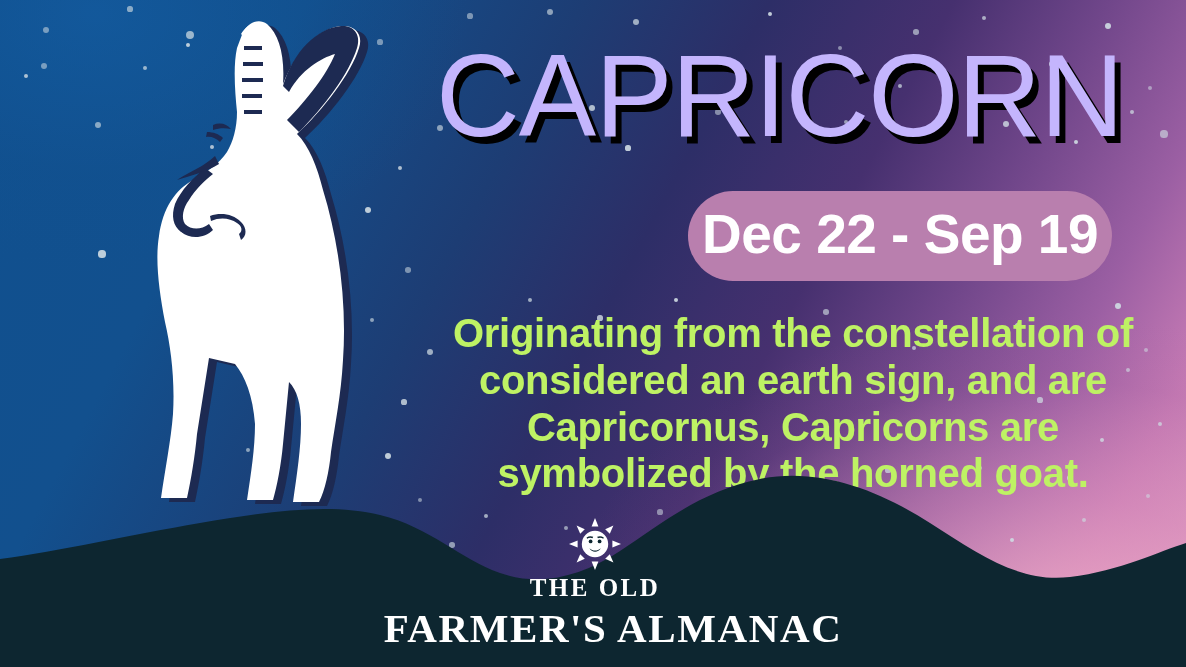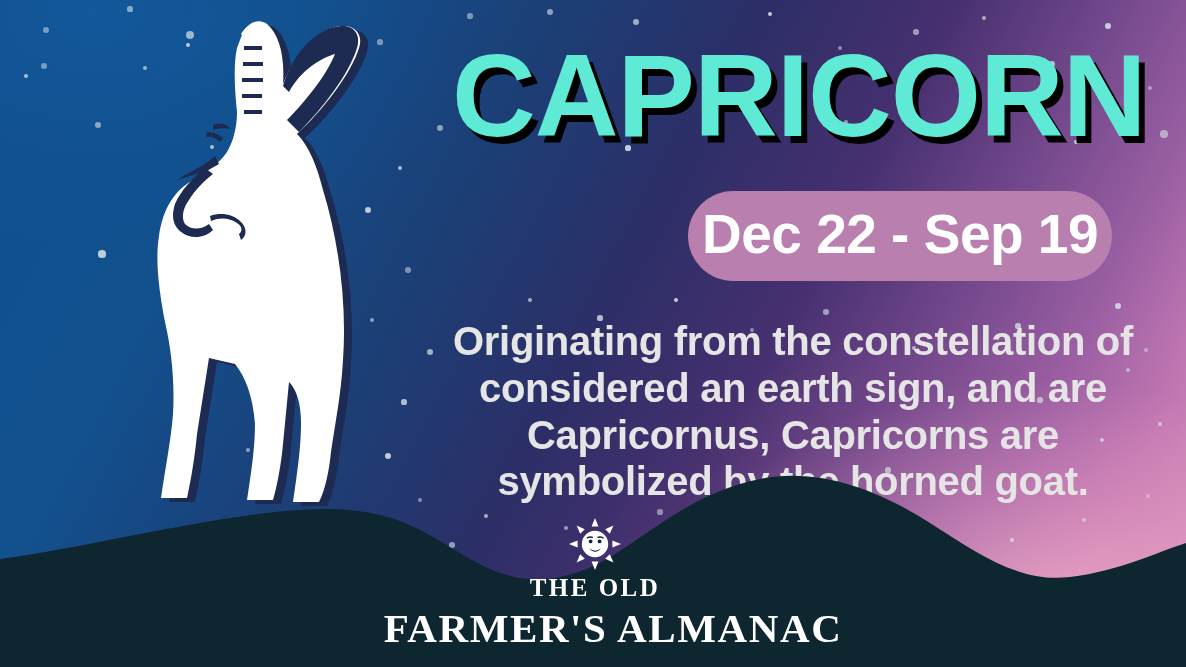--- a/index.html
+++ b/index.html
@@ -61,28 +61,28 @@
     position:absolute;
     left:55px;
     top:8px;
     width:390px;
     height:520px;
   }
 
   
   .title{
     position:absolute;
-    left:452px;
+    left:436px;
     top:38px;
     width:680px;
     font-size:116px;
     line-height:1;
-    font-weight:bold;
+    font-weight:normal;
     letter-spacing:-1px;
-    color:#5eead4;
+    color:#c4b5fd;
     text-shadow:6px 7px 0 #000000;
     white-space:nowrap;
     font-stretch:condensed;
     transform:scaleX(1.0);
   }
 
   
   .date-pill{
     position:absolute;
     left:688px;
@@ -101,24 +101,24 @@
     font-weight:bold;
     letter-spacing:-0.5px;
     line-height:1;
     padding-bottom:4px;
   }
 
   
   .body-copy{
     position:absolute;
     left:440px;
-    top:318px;
+    top:310px;
     width:706px;
     text-align:center;
-    color:#e5e5e5;
+    color:#bef264;
     font-size:40px;
     font-weight:bold;
     line-height:1.17;
     letter-spacing:-0.3px;
   }
 
   
   .logo{
     position:absolute;
     left:2px;

